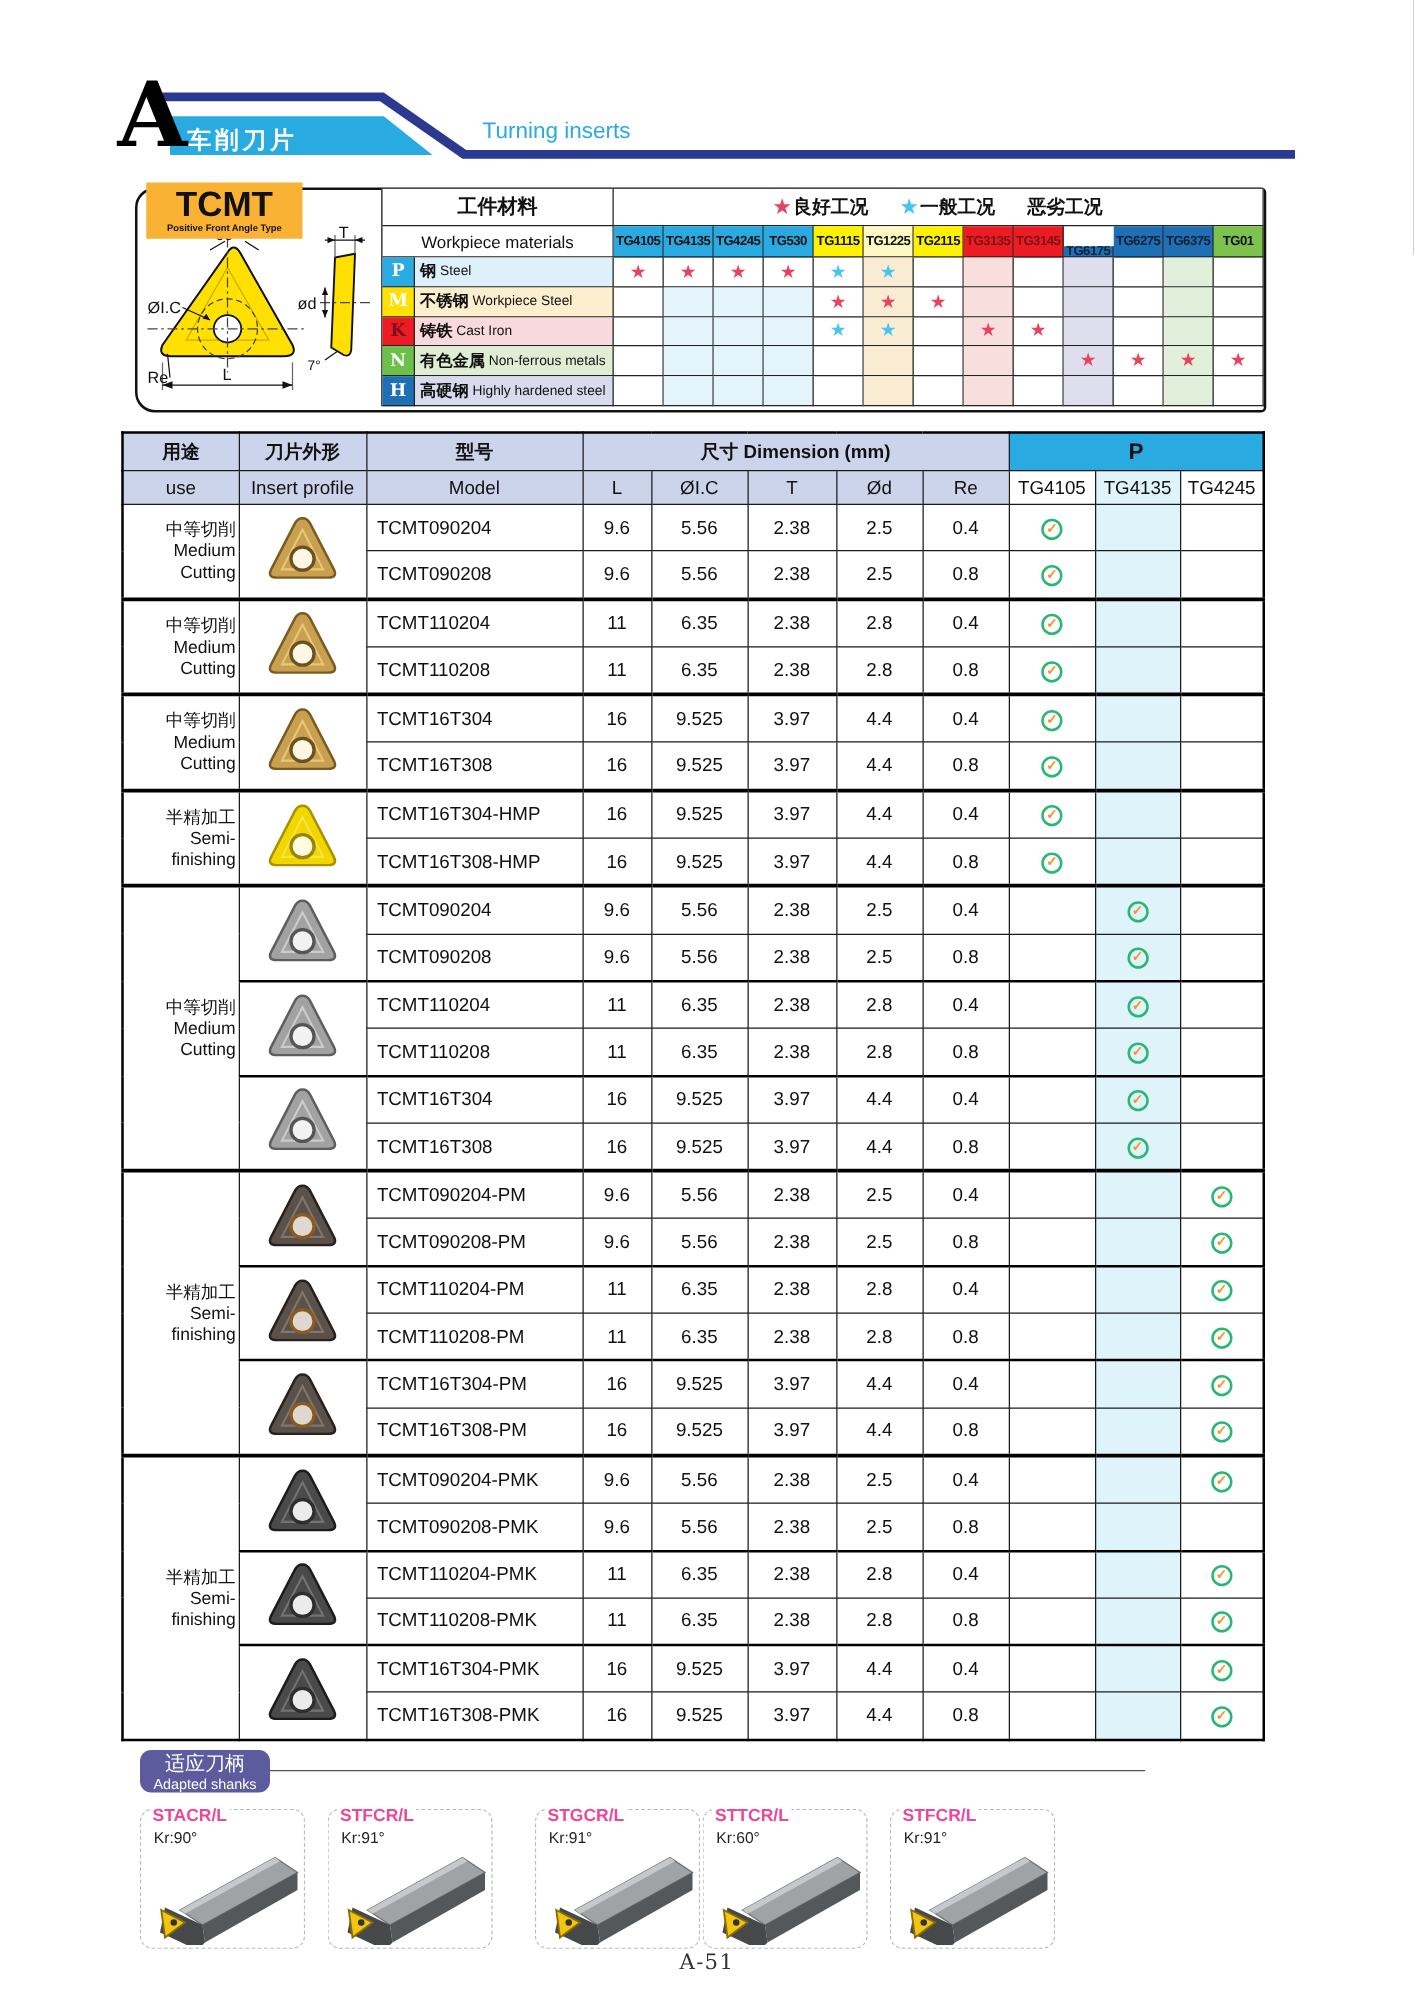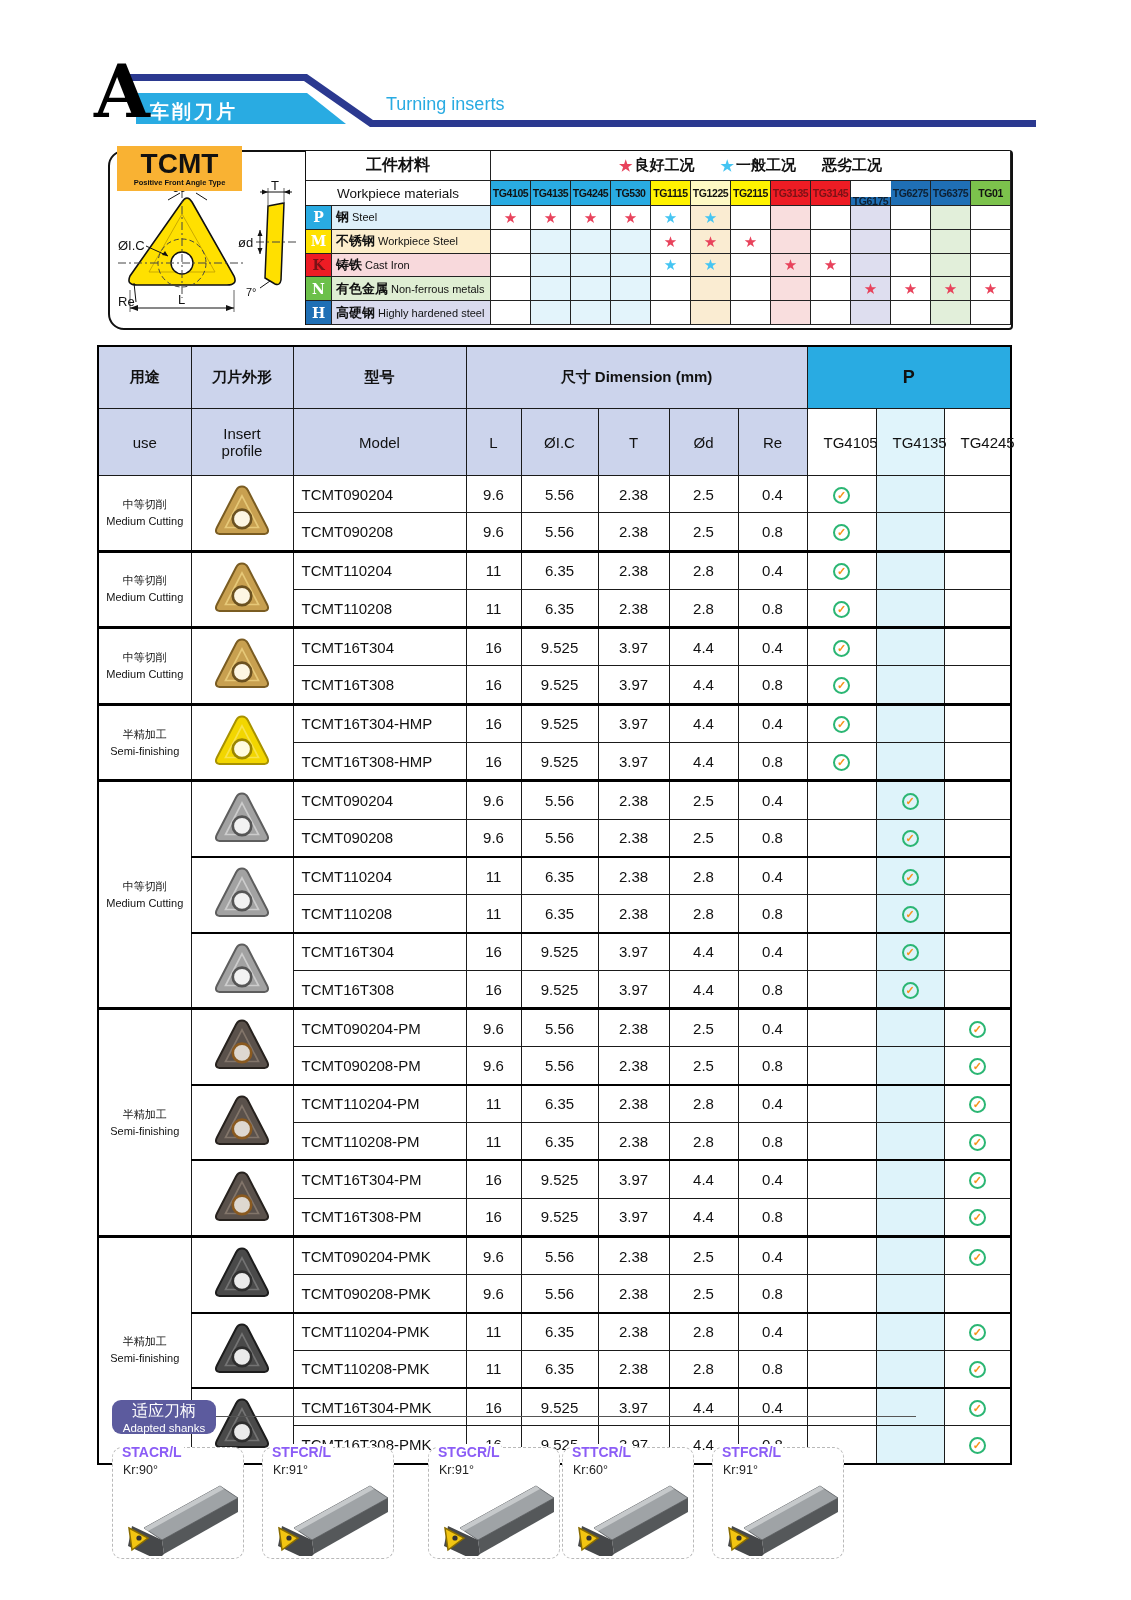--- a/index.html
+++ b/index.html
@@ -39,44 +39,44 @@
   .m-name{justify-content:flex-start !important;padding-left:4px;gap:3px;}
   .m-name .zh{font-size:13px;font-weight:700;}
   .m-name .en{font-size:11px;}
   .star{font-size:15px;line-height:15px;}
 
   
   .main-table{left:97px;top:345px;}
   table{border-collapse:collapse;table-layout:fixed;width:913px;}
   table,td,th{border:1px solid #1a1a1a;}
   table{border:2.5px solid #000;}
-  th{background:#ccd4ec;font-weight:400;font-size:15px;padding:16px;}
+  th{background:#ccd4ec;font-weight:400;font-size:15px;padding:0;}
   th.zh{font-weight:700;}
   .h1 th{height:29px;}
   .h2 th{height:26px;}
   th.p-head{background:#29abe2;font-size:18px;font-weight:700;}
   th.tg{background:#fff;font-size:15px;}
   th.tg.tint{background:#e0f4fb;}
   td{height:36.3px;text-align:center;font-size:15px;padding:0;background:#fff;}
   td.model{text-align:left;padding-left:8px;}
-  td.use-cell{font-size:11px;line-height:17px;padding:16px 2px;}
+  td.use-cell{font-size:14px;line-height:17px;padding:4px 2px;text-align:right;}
   td.tint{background:#def3fa;}
   tr.g-top td{border-top:3px solid #000;}
   tr.p-top td{border-top:2px solid #000;}
   .check{display:inline-flex;width:13px;height:13px;border:2px solid #2bb673;border-radius:50%;
          align-items:center;justify-content:center;color:#f7941d;font-size:11px;font-weight:700;line-height:1;}
 
   
   .shank-badge{left:112px;top:1400px;width:104px;height:34px;background:#5c5b9e;border-radius:9px;
                color:#fff;display:flex;flex-direction:column;align-items:center;justify-content:center;z-index:2;}
   .shank-badge .zh{font-size:16px;}
   .shank-badge .en{font-size:11.5px;white-space:nowrap;}
   .shank-line{left:214px;top:1416px;width:702px;border-top:1.5px solid #555;}
   .shank-card{top:1447px;width:130px;height:110px;border:1.6px dashed #b9b9b9;border-radius:10px;background:#fff;}
-  .shank-card .model{position:absolute;left:7px;top:-4px;font-size:14px;font-weight:700;color:#8b5cf6;background:#fff;padding:0 2px;}
+  .shank-card .model{position:absolute;left:7px;top:-4px;font-size:14px;font-weight:700;color:#ec4899;background:#fff;padding:0 2px;}
   .shank-card .kr{position:absolute;left:10px;top:15px;font-size:12.5px;color:#222;}
   .shank-card svg{position:absolute;left:1px;bottom:2px;}
 
   .footer{left:0;right:0;top:1560px;text-align:center;font-family:"DejaVu Serif",serif;
           font-size:17px;color:#333;letter-spacing:1px;}
 </style>
 </head>
 <body>
 
 <div class="page">
@@ -773,13 +773,14 @@
     <polygon points="30,52 106,10 124,22 48,64" fill="#9fa3a6" stroke="#6d7073" stroke-width="1"></polygon>
     <polygon points="48,64 124,22 124,36 50,78" fill="#55585a"></polygon>
     <polygon points="18,50 48,64 50,78 44,84 14,70" fill="#46484a"></polygon>
     <polygon points="30,52 106,10 110,13 34,55" fill="#c6c9cb"></polygon>
     <polygon points="15,52 34,62 18,74" fill="#f2c512" stroke="#8a6d00" stroke-width="1.5"></polygon>
     <circle cx="25" cy="62" r="2.6" fill="#333"></circle>
   </svg>
       </div>
     </div>
 
+  <div class="abs footer">A-51</div>
 </div>
 
 </body></html>

